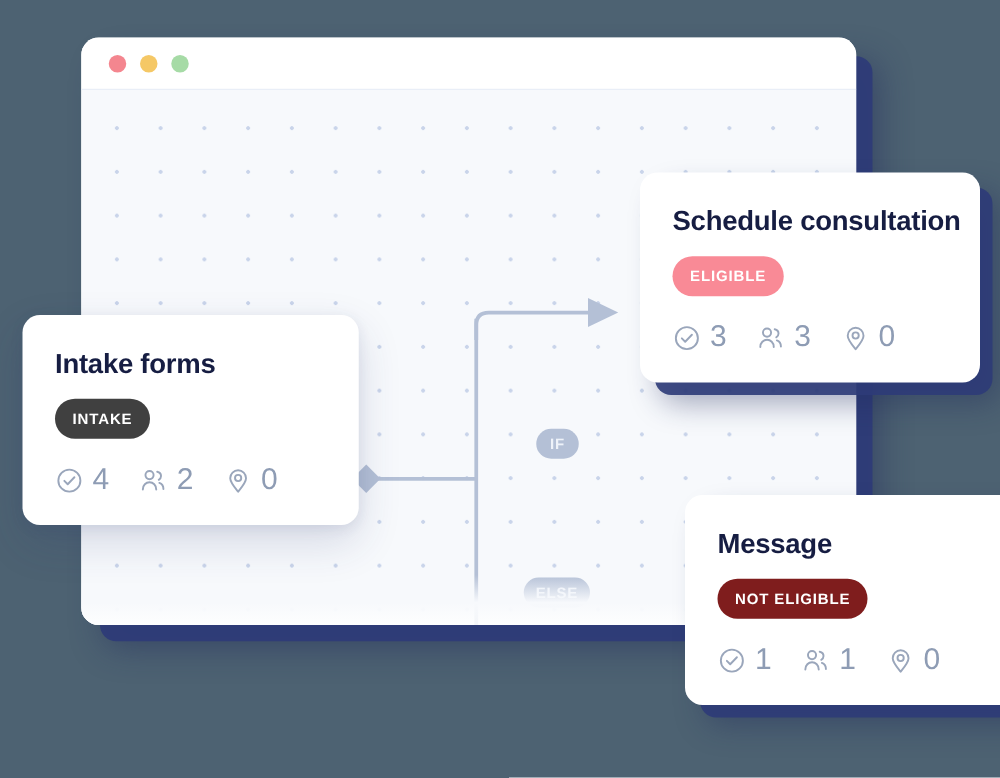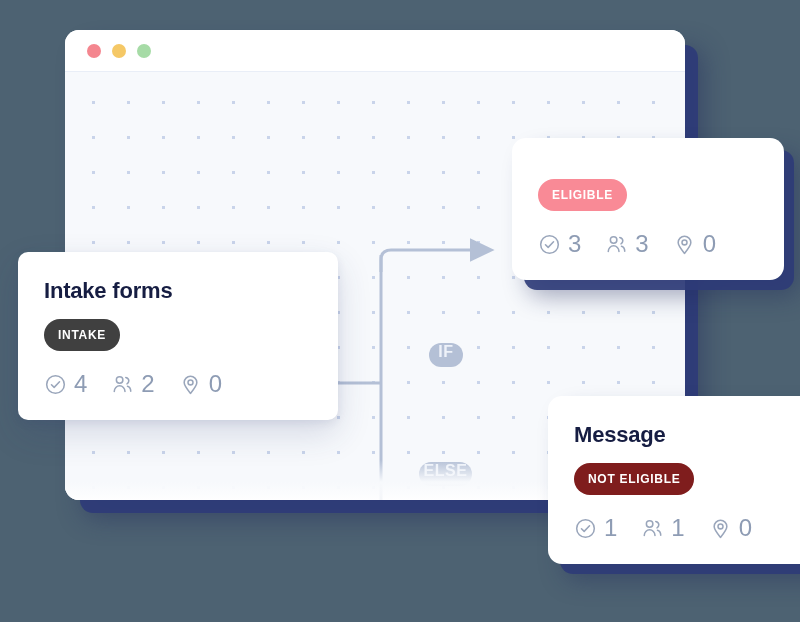--- a/index.html
+++ b/index.html
@@ -79,24 +79,25 @@
     height: 428px;
     overflow: visible;
   }
 
   
   .branch-pill {
     position: absolute;
     background: #b4c0d6;
     color: #eef2f9;
     border-radius: 999px;
-    font-size: 16px;
+    font-size: 12px;
     font-weight: 700;
     letter-spacing: 0.6px;
     display: flex;
+    align-items: center;
     justify-content: center;
   }
   #pill-if   { left: 364px; top: 271px; width: 34px; height: 24px; }
   #pill-else { left: 354px; top: 390px; width: 53px; height: 24px; }
 
   
   .node-card {
     position: absolute;
     background: #ffffff;
     border-radius: 14px;
@@ -132,24 +133,23 @@
     gap: 24px;
     margin-top: 21px;
     color: #96a3ba;
   }
   .stat { display: flex; align-items: center; gap: 7px; }
   .stat .stat-value { font-size: 24px; font-weight: 400; color: #8e9cb4; line-height: 1; }
   .stat svg { display: block; }
 
   
   #card-intake {
-    left: 18px; top: 252px; width: 320px;
+    left: 18px; top: 252px; width: 269px;
     box-shadow: 0 14px 34px rgba(42,55,110,0.16),
                 0 3px 10px rgba(42,55,110,0.09);
-    border-radius: 10px;
   }
   #card-schedule {
     left: 512px; top: 138px; width: 272px;
     box-shadow: 11px 11px 0 -1px rgba(46,59,120,0.9),
                 16px 16px 24px rgba(30,40,90,0.4);
   }
   #card-message {
     left: 512px; top: 396px; width: 308px;
     box-shadow: 11px 11px 0 -1px rgba(46,59,120,0.9),
                 16px 16px 24px rgba(30,40,90,0.4);
@@ -229,20 +229,21 @@
             <path d="M12 21.2 c3.8-4.6 6.6-7.8 6.6-11.2 a6.6 6.6 0 1 0-13.2 0 c0 3.4 2.8 6.6 6.6 11.2 z"></path>
             <circle cx="12" cy="9.8" r="2.6"></circle>
           </svg>
         </span>
         <span class="stat-value">0</span>
       </div>
     </div>
   </div>
 
   <div class="node-card" id="card-schedule">
+    <div class="card-title">Schedule consultation</div>
     <div class="badge badge-eligible">ELIGIBLE</div>
     <div class="stats">
       <div class="stat">
         <span>
           <svg width="23" height="23" viewBox="0 0 24 24" fill="none" stroke="#9aa6bb" stroke-width="1.6" stroke-linecap="round" stroke-linejoin="round">
             <circle cx="12" cy="12" r="9.2"></circle>
             <path d="M7.8 12.2 L10.6 15 L16.2 9.2"></path>
           </svg>
         </span>
         <span class="stat-value">3</span>

